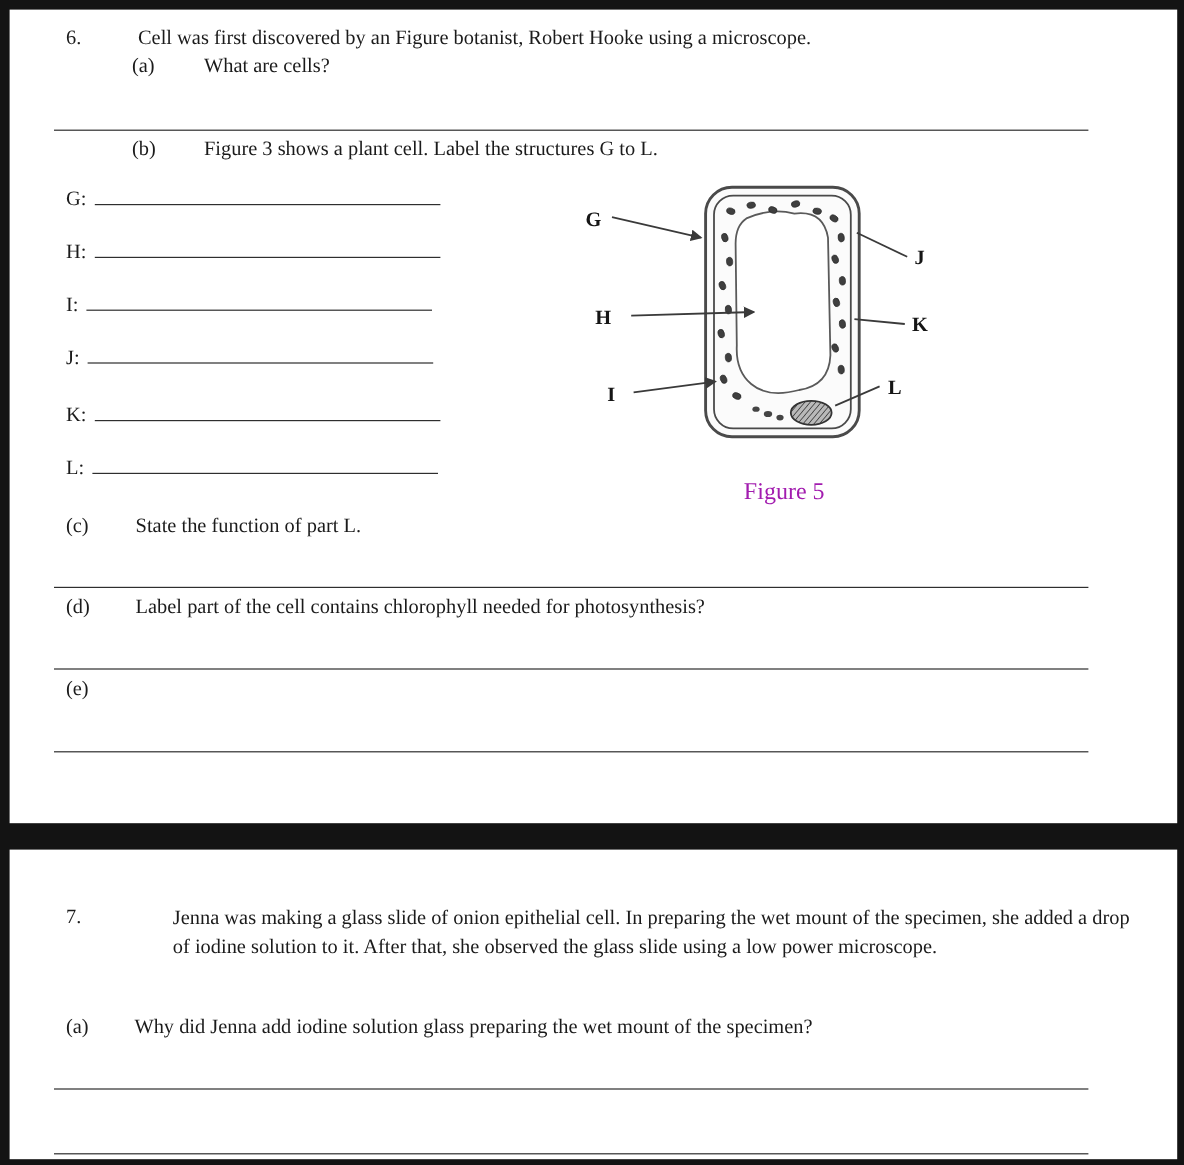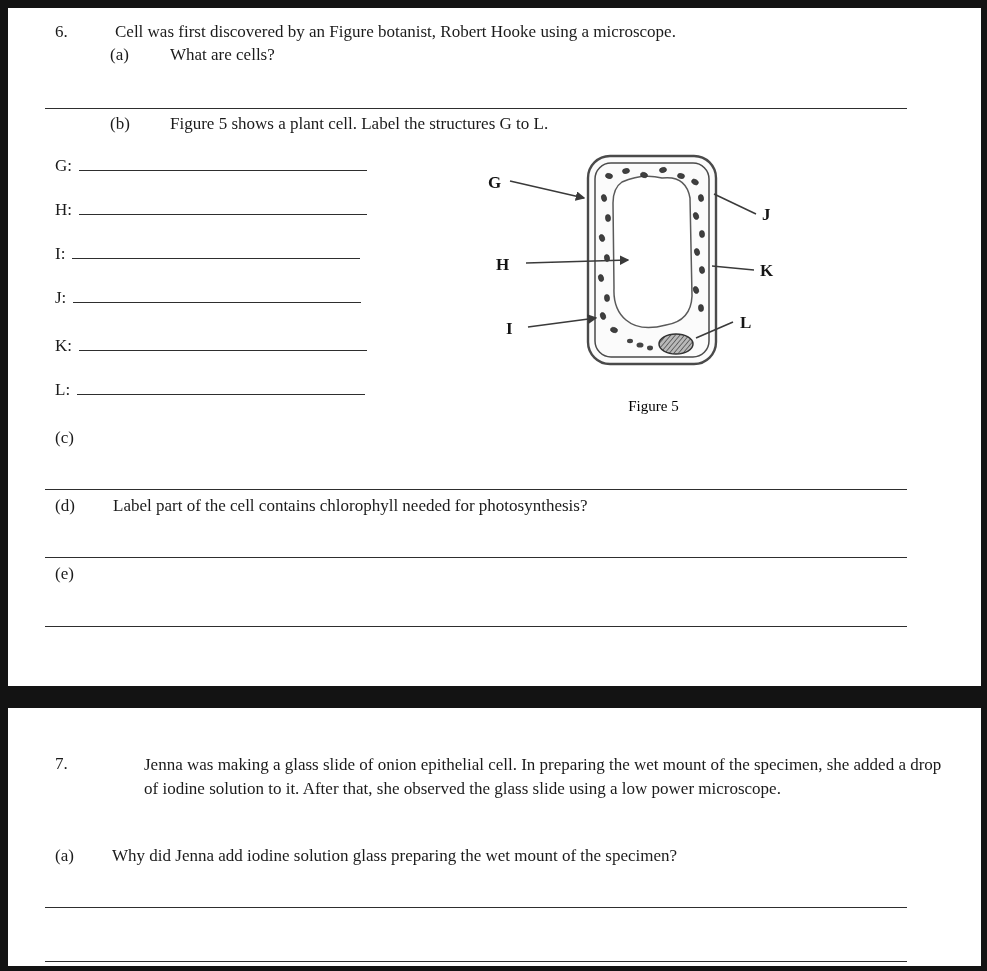--- a/index.html
+++ b/index.html
@@ -8,40 +8,40 @@
   .canvas { position:relative; width:987px; height:971px; background:#131313; overflow:hidden; }
   .page { position:absolute; left:8px; right:6px; background:#ffffff; }
   .page1 { top:8px; height:678px; }
   .page2 { top:708px; height:258px; }
   .t { position:absolute; font-size:17px; color:#1b1b1b; white-space:nowrap; line-height:1.25; }
   .wrap { white-space:normal; width:800px; line-height:1.4;margin-left:32px; }
   .answer-line { position:absolute; left:37px; width:862px; height:0; border-bottom:1.2px solid #2e2e2e; }
   .blank-row { position:absolute; left:47px; font-size:17px; color:#1b1b1b; white-space:nowrap; }
   .blank-line { display:inline-block; width:288px; height:13px; margin-left:7px; border-bottom:1.2px solid #2e2e2e; }
   .figure { position:absolute; left:472px; top:140px; width:322px; height:282px; }
-  .fig-caption { width:322px; padding-left:25px; text-align:center; font-size:15px; color:#000000; margin-top:-4px; }
+  .fig-caption { width:322px; padding-left:25px; text-align:center; font-size:20px; color:#a21caf; margin-top:-4px; }
   svg text { font-family:"Liberation Serif", serif; font-size:17px; font-weight:bold; fill:#151515; }
 </style>
 </head>
 <body>
 
 <div class="canvas">
 
   <section class="page page1">
 
     <span class="t" style="top:13px; left:47px">6.</span>
     <span class="t" style="top:13px; left:107px">Cell was first discovered by an Figure botanist, Robert Hooke using a microscope.</span>
 
     <span class="t" style="top:36px; left:102px">(a)</span>
     <span class="t" style="top:36px; left:162px">What are cells?</span>
 
     <div class="answer-line" style="top:100px"></div>
 
     <span class="t" style="top:105px; left:102px">(b)</span>
-    <span class="t" style="top:105px; left:162px">Figure 5 shows a plant cell. Label the structures G to L.</span>
+    <span class="t" style="top:105px; left:162px">Figure 3 shows a plant cell. Label the structures G to L.</span>
 
     <div class="blank-row" style="top:148px"><span>G:</span><span class="blank-line"></span></div>
     <div class="blank-row" style="top:192px"><span>H:</span><span class="blank-line"></span></div>
     <div class="blank-row" style="top:236px"><span>I:</span><span class="blank-line"></span></div>
     <div class="blank-row" style="top:280px"><span>J:</span><span class="blank-line"></span></div>
     <div class="blank-row" style="top:328px"><span>K:</span><span class="blank-line"></span></div>
     <div class="blank-row" style="top:372px"><span>L:</span><span class="blank-line"></span></div>
 
     <div class="figure">
       <svg viewBox="0 0 322 250" width="322" height="250">
@@ -103,20 +103,21 @@
         <text x="16" y="122">H</text>
         <text x="26" y="186">I</text>
         <text x="282" y="72">J</text>
         <text x="280" y="128">K</text>
         <text x="260" y="180">L</text>
       </svg>
       <div class="fig-caption">Figure 5</div>
     </div>
 
     <span class="t" style="top:419px; left:47px">(c)</span>
+    <span class="t" style="top:419px; left:105px">State the function of part L.</span>
     <div class="answer-line" style="top:481px"></div>
 
     <span class="t" style="top:487px; left:47px">(d)</span>
     <span class="t" style="top:487px; left:105px">Label part of the cell contains chlorophyll needed for photosynthesis?</span>
     <div class="answer-line" style="top:549px"></div>
 
     <span class="t" style="top:555px; left:47px">(e)</span>
     <div class="answer-line" style="top:618px"></div>
 
   </section>

